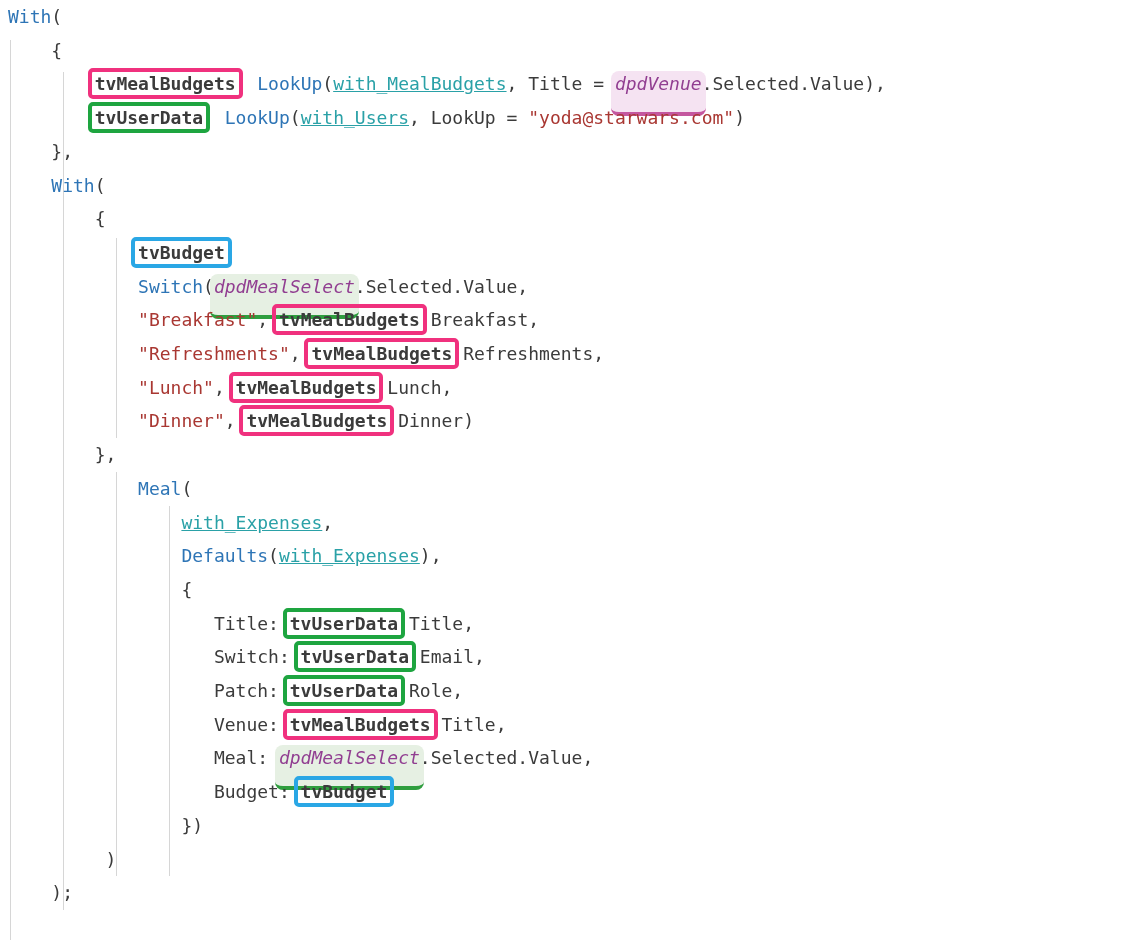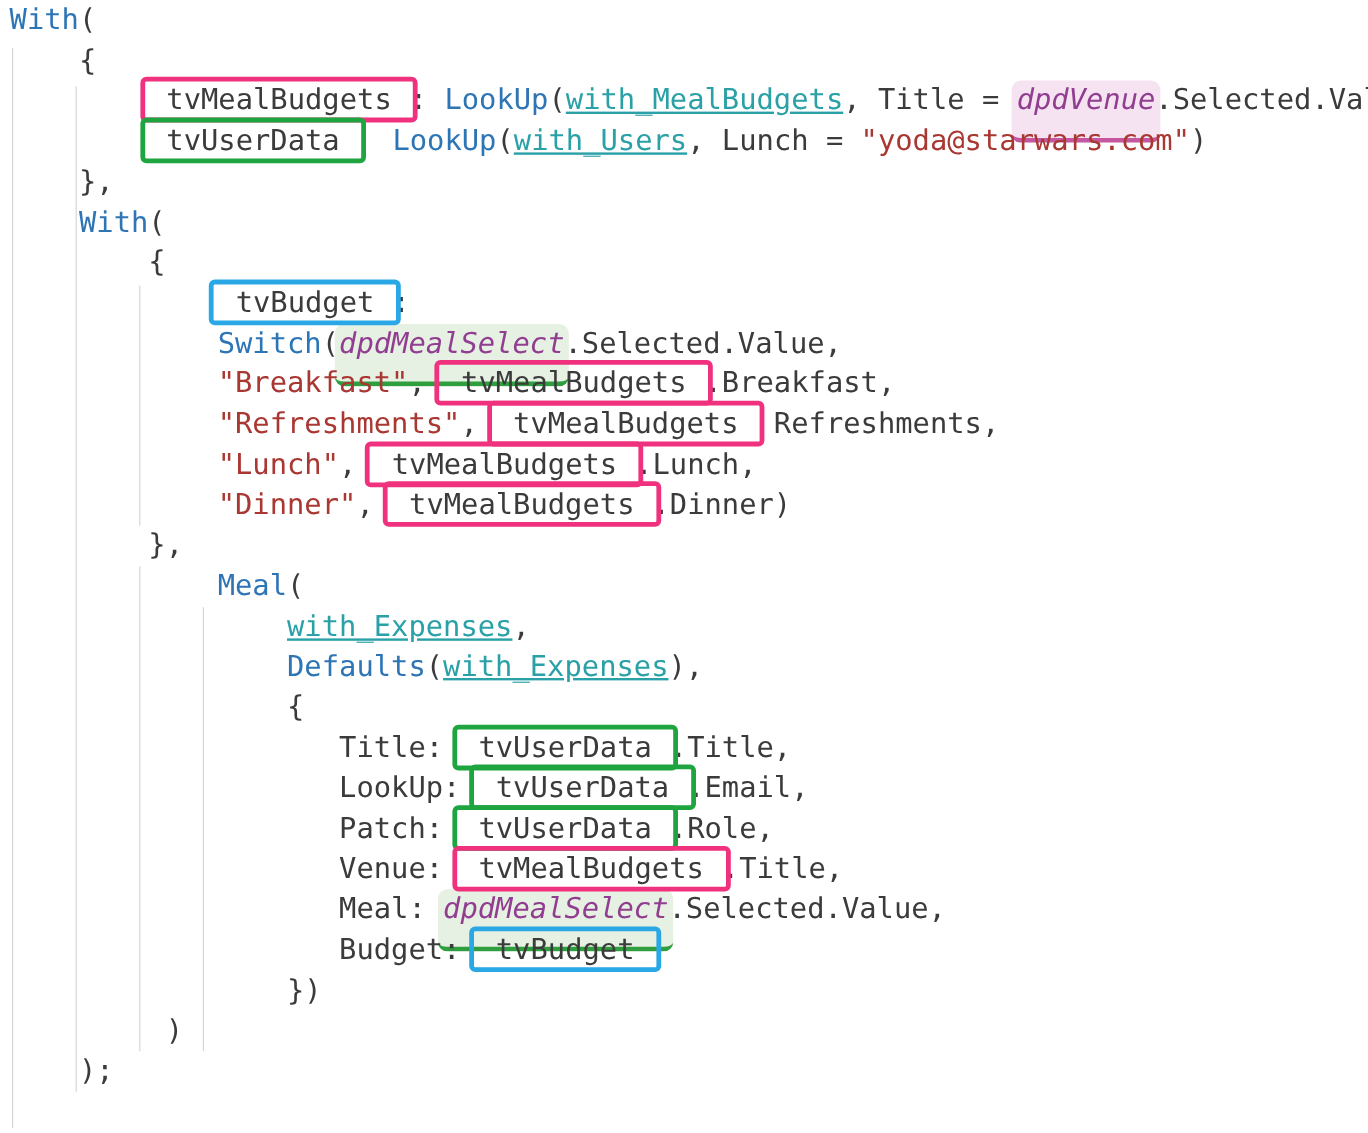--- a/index.html
+++ b/index.html
@@ -10,21 +10,21 @@
   body {
     width: 1140px;
     height: 944px;
     overflow: hidden;
   }
   .editor {
     position: relative;
     width: 908px;
     height: 944px;
     font-family: "DejaVu Sans Mono", "Liberation Mono", monospace;
-    font-size: 24px;
+    font-size: 18px;
     line-height: 33.71px;
     color: var(--plain);
     background: #ffffff;
   }
   .code {
     position: absolute;
     left: 8px;
     top: 0;
   }
   .ln {
@@ -36,22 +36,23 @@
   .str { color: var(--string); }
   .pl  { color: var(--plain); }
   .hid { visibility: hidden; }
 
   
   .bx {
     position: relative;
     z-index: 1;
     border: 4px solid;
     border-radius: 5px;
-    padding: 1px 18px;
+    padding: 1px 3px;
     margin: 0 -7px;
+    font-weight: bold;
   }
   .bxp { border-color: var(--boxPink); }
   .bxg { border-color: var(--boxGreen); text-align: center; }
   .bxb { border-color: var(--boxBlue); }
 
   
   .hl {
     font-style: italic;
     color: var(--controlText);
     border-bottom: 4px solid;
@@ -76,37 +77,37 @@
   <div class="guide" style="left:10px;  top:40px;  height:900px;"></div>
   <div class="guide" style="left:63px;  top:72px;  height:838px;"></div>
   <div class="guide" style="left:116px; top:238px; height:200px;"></div>
   <div class="guide" style="left:116px; top:472px; height:404px;"></div>
   <div class="guide" style="left:169px; top:506px; height:370px;"></div>
 
   <div class="code">
       <div class="ln"><span class="kw">With</span><span class="pl">(</span></div>
       <div class="ln"><span class="pl">    {</span></div>
       <div class="ln"><span class="pl">        </span><span class="bx bxp">tvMealBudgets</span><span class="pl">: </span><span class="kw">LookUp</span><span class="pl">(</span><span class="tbl">with_MealBudgets</span><span class="pl">, Title = </span><span class="hl hlp">dpdVenue</span><span class="pl">.Selected.Value),</span></div>
-      <div class="ln"><span class="pl">        </span><span class="bx bxg">tvUserData</span><span class="pl hid">:</span><span class="pl"> </span><span class="kw">LookUp</span><span class="pl">(</span><span class="tbl">with_Users</span><span class="pl">, Lunch = </span><span class="str">"yoda@starwars.com"</span><span class="pl">)</span></div>
+      <div class="ln"><span class="pl">        </span><span class="bx bxg">tvUserData</span><span class="pl hid">:</span><span class="pl"> </span><span class="kw">LookUp</span><span class="pl">(</span><span class="tbl">with_Users</span><span class="pl">, LookUp = </span><span class="str">"yoda@starwars.com"</span><span class="pl">)</span></div>
       <div class="ln"><span class="pl">    },</span></div>
       <div class="ln"><span class="pl">    </span><span class="kw">With</span><span class="pl">(</span></div>
       <div class="ln"><span class="pl">        {</span></div>
       <div class="ln"><span class="pl">            </span><span class="bx bxb">tvBudget</span><span class="pl">:</span></div>
       <div class="ln"><span class="pl">            </span><span class="kw">Switch</span><span class="pl">(</span><span class="hl hlg">dpdMealSelect</span><span class="pl">.Selected.Value,</span></div>
       <div class="ln"><span class="pl">            </span><span class="str">"Breakfast"</span><span class="pl">, </span><span class="bx bxp">tvMealBudgets</span><span class="pl">.Breakfast,</span></div>
       <div class="ln"><span class="pl">            </span><span class="str">"Refreshments"</span><span class="pl">, </span><span class="bx bxp">tvMealBudgets</span><span class="pl hid">.</span><span class="pl">Refreshments,</span></div>
       <div class="ln"><span class="pl">            </span><span class="str">"Lunch"</span><span class="pl">, </span><span class="bx bxp">tvMealBudgets</span><span class="pl">.Lunch,</span></div>
       <div class="ln"><span class="pl">            </span><span class="str">"Dinner"</span><span class="pl">, </span><span class="bx bxp">tvMealBudgets</span><span class="pl">.Dinner)</span></div>
       <div class="ln"><span class="pl">        },</span></div>
       <div class="ln"><span class="pl">            </span><span class="kw">Meal</span><span class="pl">(</span></div>
       <div class="ln"><span class="pl">                </span><span class="tbl">with_Expenses</span><span class="pl">,</span></div>
       <div class="ln"><span class="pl">                </span><span class="kw">Defaults</span><span class="pl">(</span><span class="tbl">with_Expenses</span><span class="pl">),</span></div>
       <div class="ln"><span class="pl">                {</span></div>
       <div class="ln"><span class="pl">                   Title: </span><span class="bx bxg">tvUserData</span><span class="pl">.Title,</span></div>
-      <div class="ln"><span class="pl">                   LookUp: </span><span class="bx bxg">tvUserData</span><span class="pl">.Email,</span></div>
+      <div class="ln"><span class="pl">                   Switch: </span><span class="bx bxg">tvUserData</span><span class="pl">.Email,</span></div>
       <div class="ln"><span class="pl">                   Patch: </span><span class="bx bxg">tvUserData</span><span class="pl">.Role,</span></div>
       <div class="ln"><span class="pl">                   Venue: </span><span class="bx bxp">tvMealBudgets</span><span class="pl">.Title,</span></div>
       <div class="ln"><span class="pl">                   Meal: </span><span class="hl hlg">dpdMealSelect</span><span class="pl">.Selected.Value,</span></div>
       <div class="ln"><span class="pl">                   Budget: </span><span class="bx bxb">tvBudget</span></div>
       <div class="ln"><span class="pl">                })</span></div>
       <div class="ln"><span class="pl">         )</span></div>
       <div class="ln"><span class="pl">    );</span></div>
     </div>
 </div>
 

